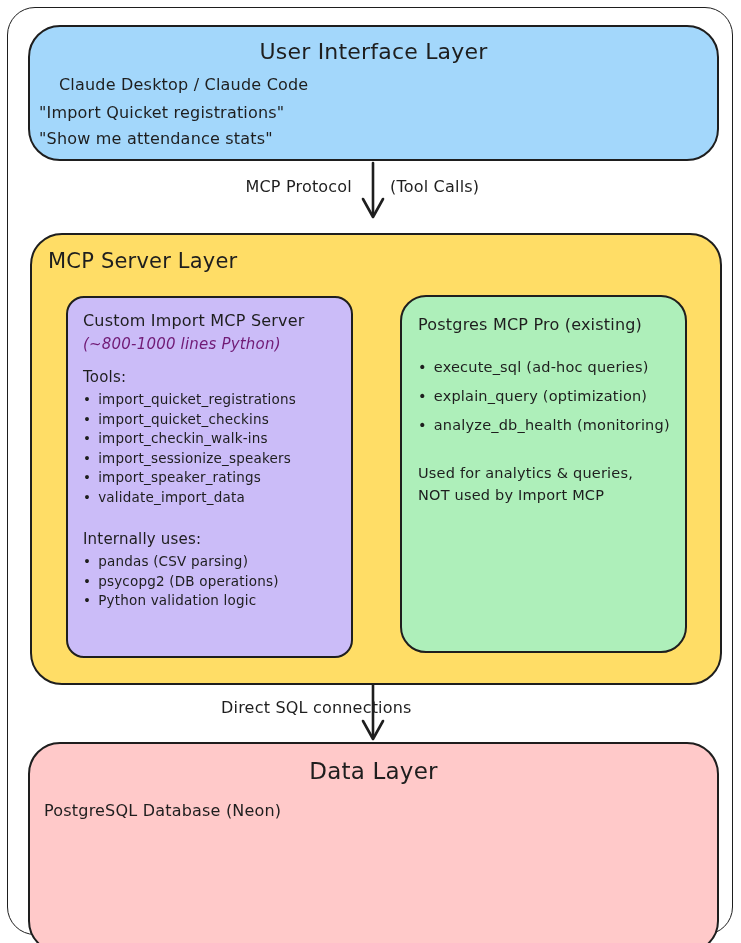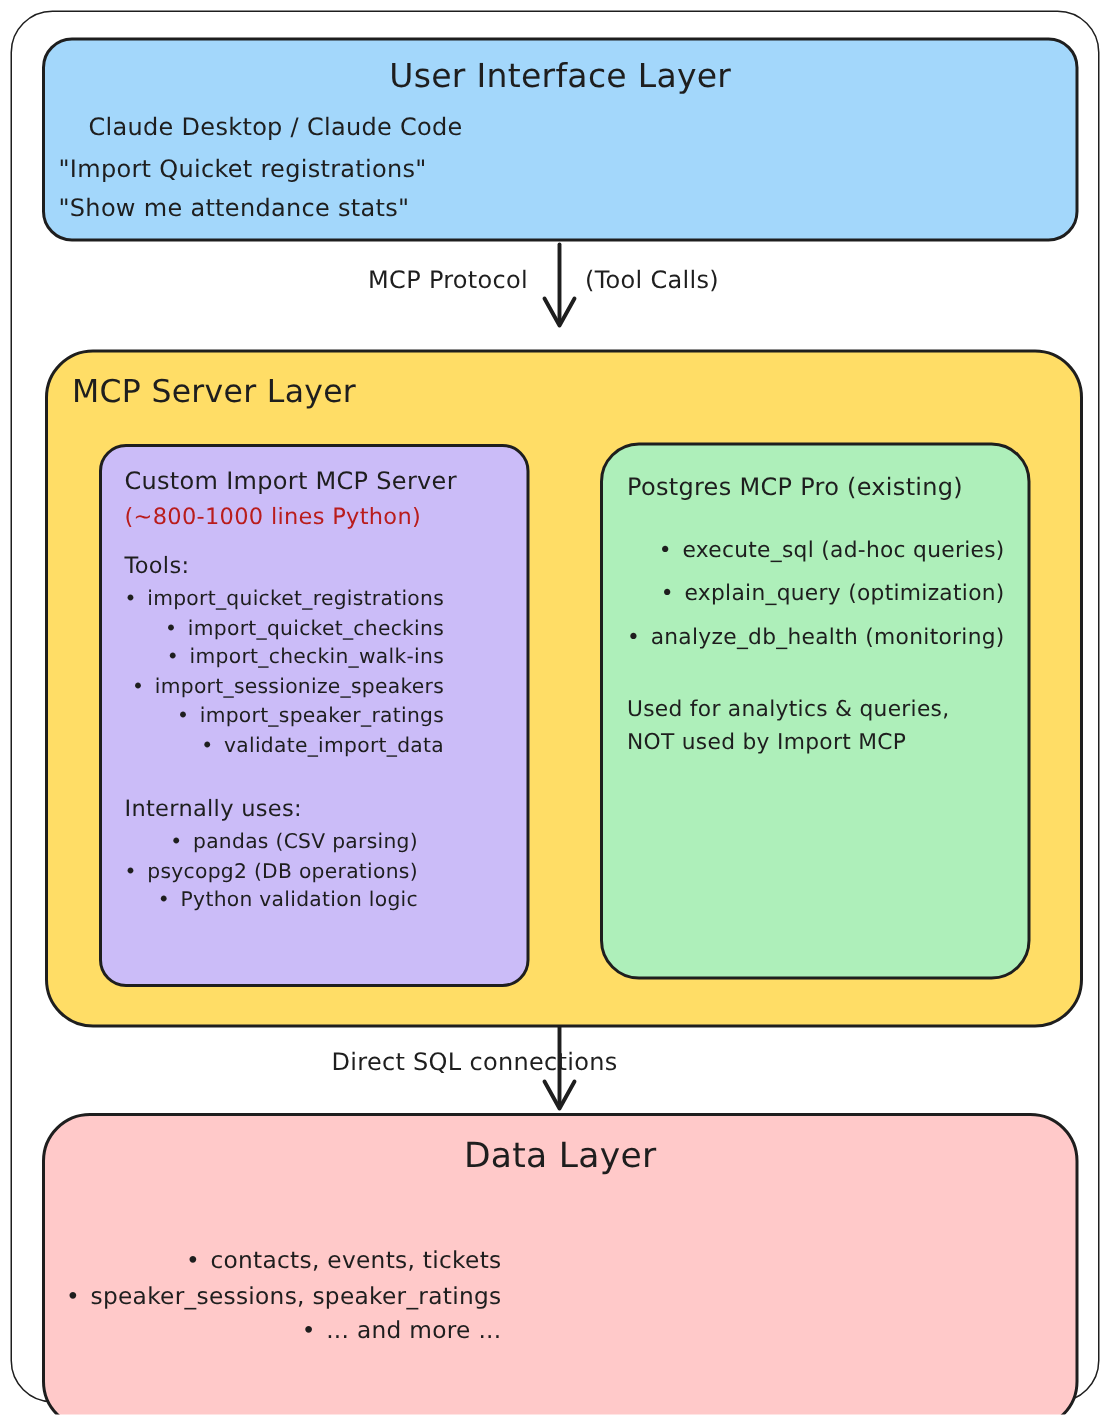--- a/index.html
+++ b/index.html
@@ -8,29 +8,29 @@
     font-family:"DejaVu Sans",sans-serif;color:#1e1e1e;
     letter-spacing:.2px;
   }
   .frame{
     position:absolute;left:7px;top:7px;width:724px;height:926px;
     border:1.5px solid #1e1e1e;border-radius:28px;background:#ffffff;
   }
   .box{position:absolute;border:2px solid #1e1e1e;box-sizing:border-box;}
   .layer-title{position:absolute;width:100%;text-align:center;font-size:22px;}
   .abs{position:absolute;white-space:nowrap;}
-  ul{list-style:none;margin:0;padding:0;text-align:right;}
+  ul{list-style:none;margin:0;padding:0;}
   li{white-space:nowrap;}
   li:before{content:"•";margin-right:7px;}
-  .muted{color:#b91c1c;}
+  .muted{color:#701a75;font-style:italic;}
   svg.arrow{position:absolute;z-index:2;}
   .arrow-label{position:absolute;font-size:16px;white-space:nowrap;z-index:1;}
 
   
-  #ui-box{left:28px;top:25px;width:691px;height:136px;border-radius:20px;}
+  #ui-box{left:28px;top:25px;width:691px;height:136px;border-radius:32px;}
   
   #mcp-box{left:30px;top:233px;width:692px;height:452px;border-radius:32px;}
   #import-box{left:34px;top:61px;width:287px;height:362px;border-radius:26px;}
   #postgres-box{left:368px;top:60px;width:287px;height:358px;border-radius:26px;}
   
   #data-box{left:28px;top:742px;width:691px;height:211px;border-radius:32px;}
 
   #import-box ul li{font-size:13.5px;line-height:19.5px;}
   #postgres-box ul li{font-size:14.5px;line-height:29px;}
   #data-box ul li{font-size:15.5px;line-height:23.5px;}
@@ -92,18 +92,14 @@
 </div>
 
 <div class="arrow-label" style="left:221px;top:698px;">Direct SQL connections</div>
 <svg class="arrow" style="left:357px;top:683px;" width="32" height="62" viewBox="0 0 32 62">
   <path d="M16 2 L16 54" stroke="#1e1e1e" stroke-width="2.6" fill="none" stroke-linecap="round"></path>
   <path d="M6 38 L16 56 L26 38" stroke="#1e1e1e" stroke-width="2.6" fill="none" stroke-linecap="round" stroke-linejoin="round"></path>
 </svg>
 
 <div class="box" id="data-box" style="background:#ffc9c9;">
   <div class="layer-title" style="top:14px;font-size:23px;">Data Layer</div>
-  <ul class="abs" style="left:14px;top:85px;">
-    <li>contacts, events, tickets</li>
-    <li>speaker_sessions, speaker_ratings</li>
-    <li>... and more ...</li>
-  </ul>
+  <div class="abs" style="left:14px;top:57px;font-size:16px;">PostgreSQL Database (Neon)</div>
 </div>
 
 </body></html>

